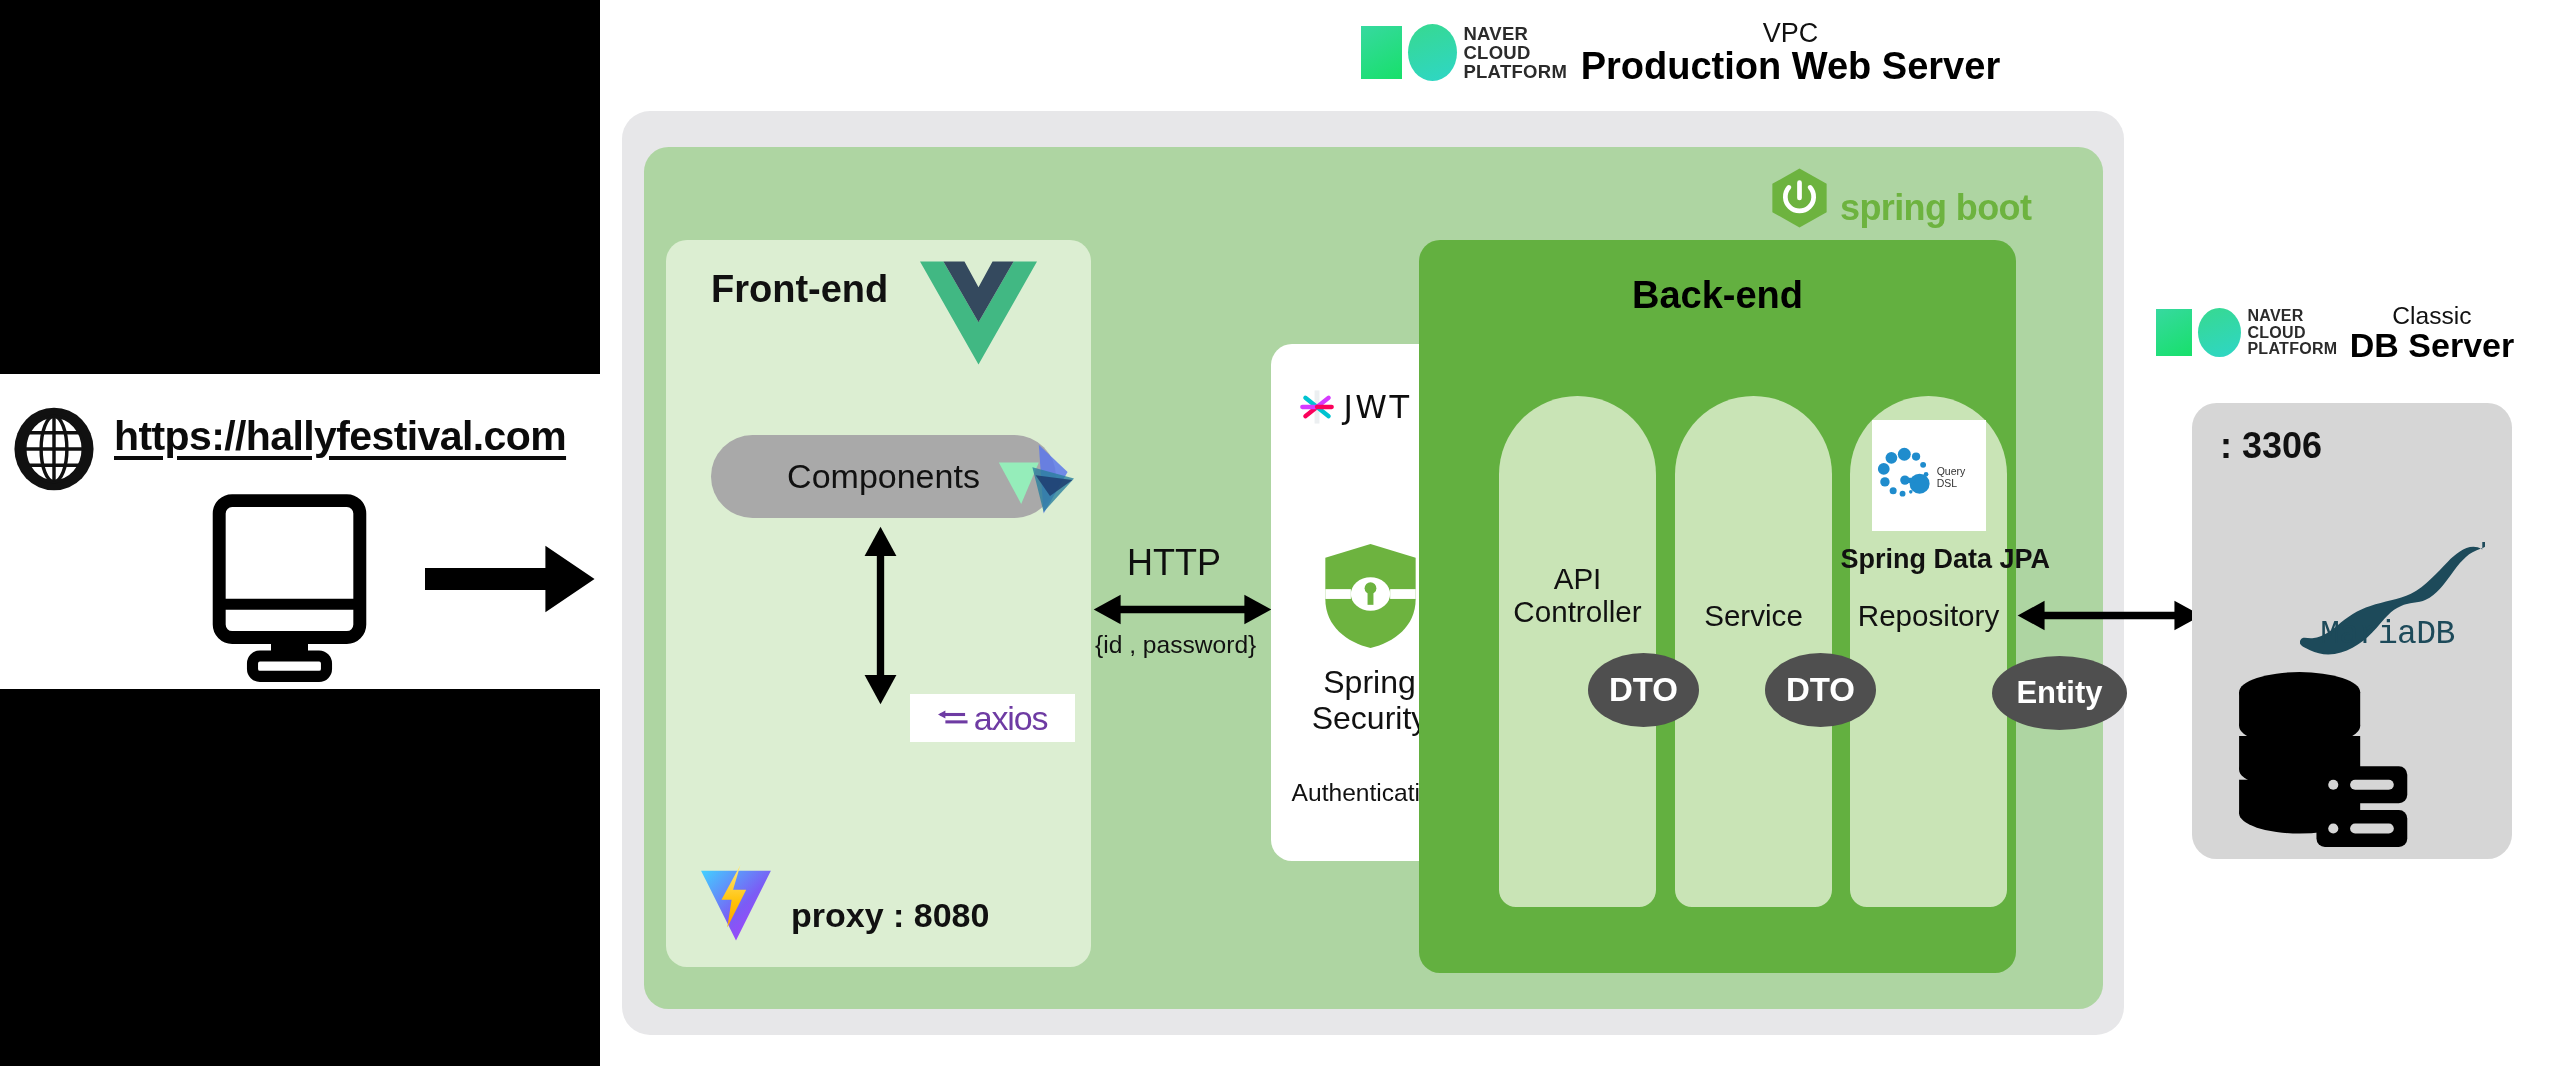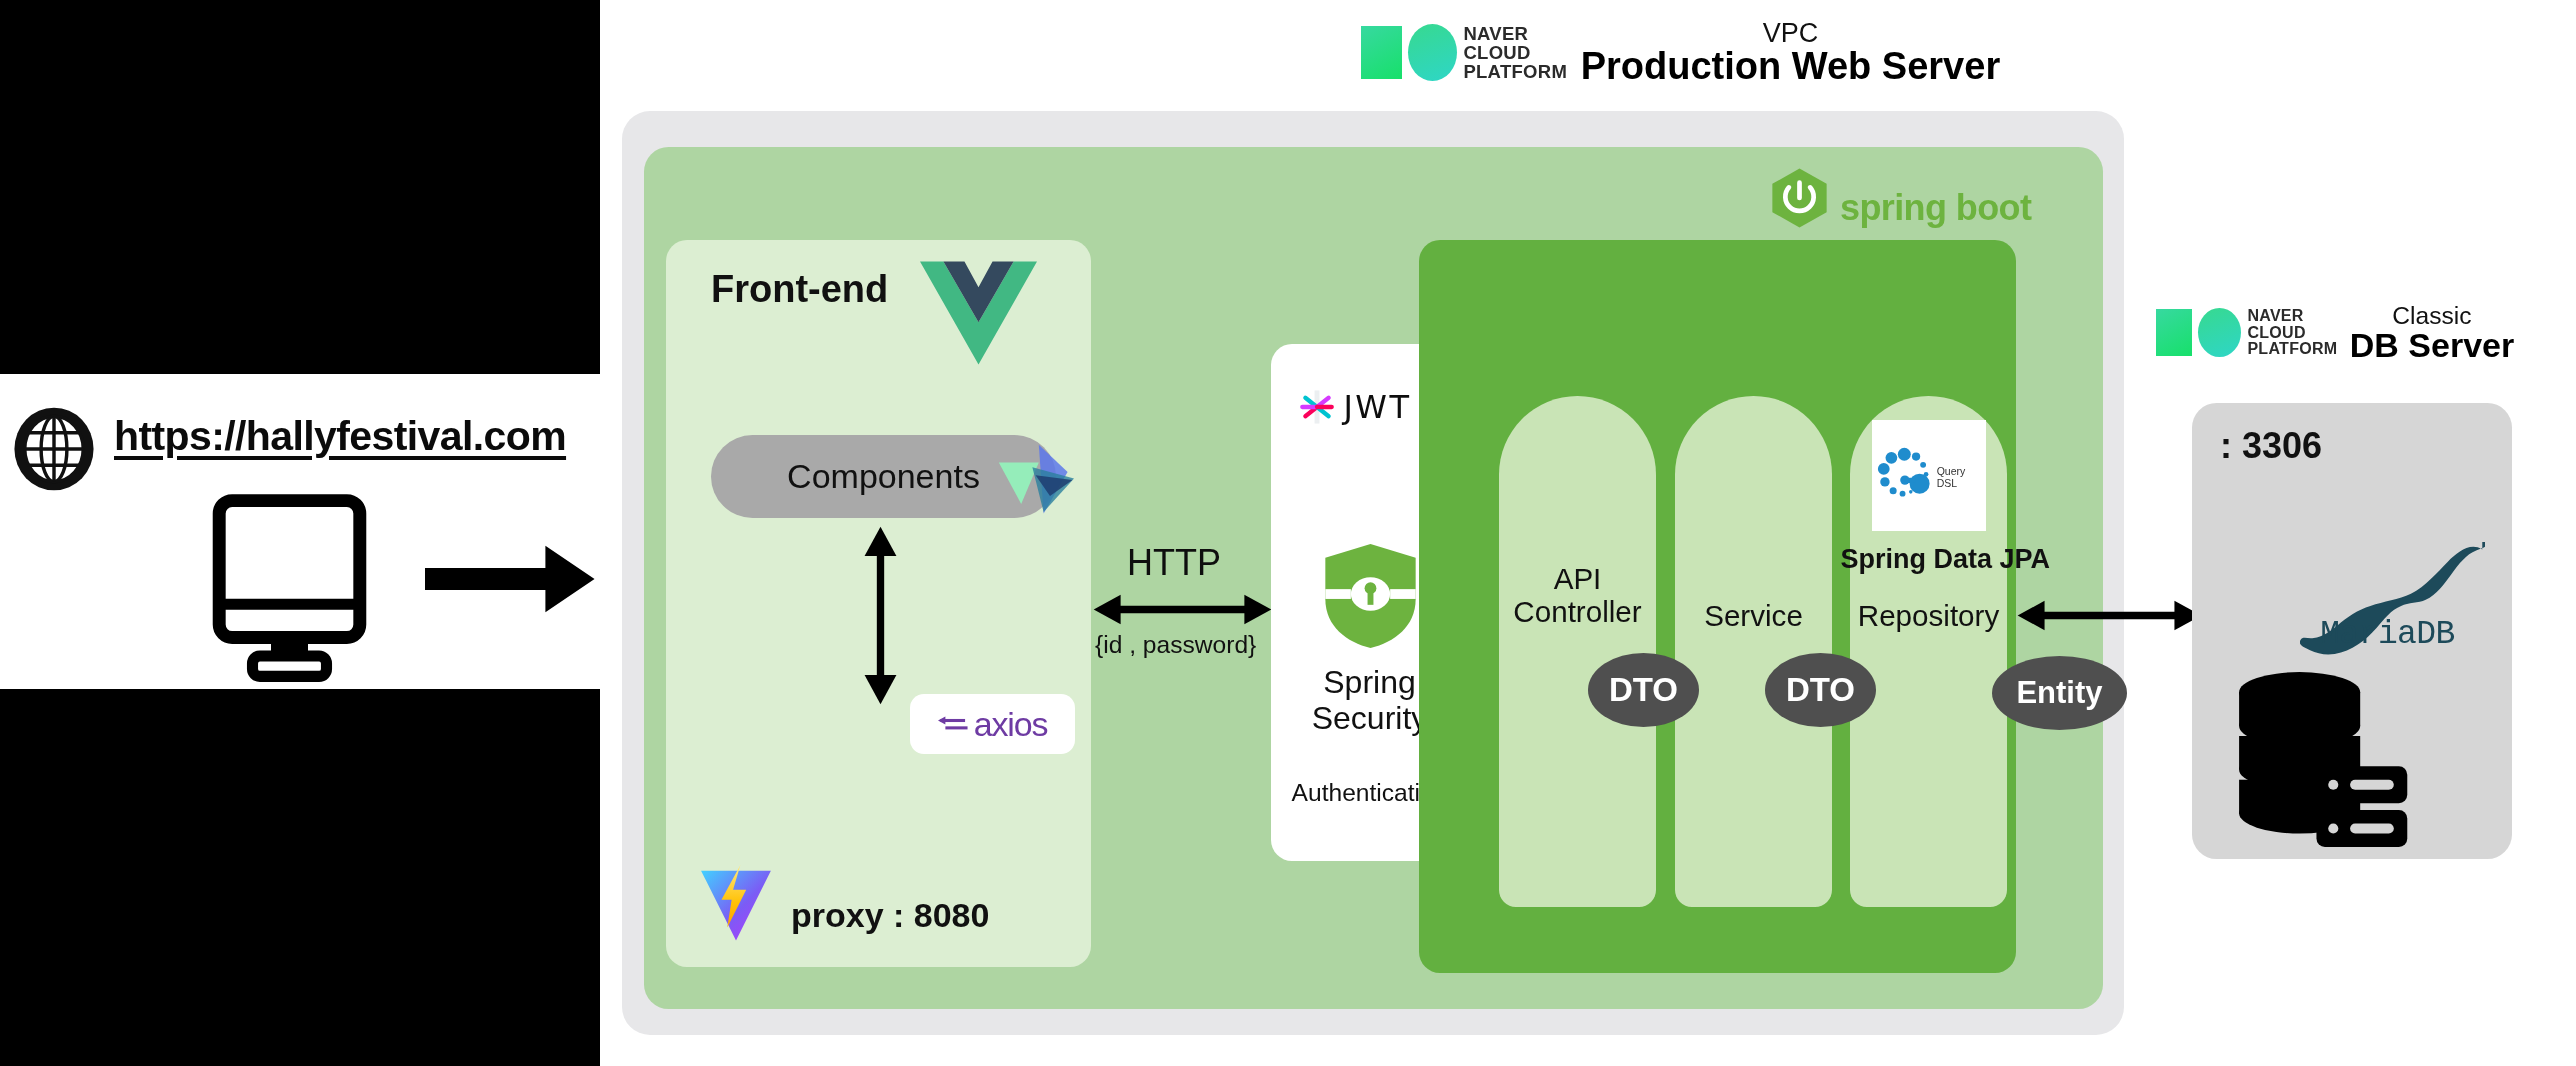--- a/index.html
+++ b/index.html
@@ -61,22 +61,22 @@
   .components-pill { position:absolute; left:711px; top:435px; width:345px; height:83px;
                      background:#a9a9a9; border-radius:42px; display:flex; align-items:center; justify-content:center; }
   .components-pill span { font-size:34px; color:#111; }
   .vuetify-logo { position:absolute; left:994px; top:440px; width:80px; height:80px; }
 
   .vertical-arrow { position:absolute; left:856px; top:526px; width:49px; height:179px; }
 
   .vuerouter-pill { position:absolute; left:717px; top:708px; width:336px; height:99px;
                     background:#4f4f4f; border-radius:49px; display:flex; align-items:center; justify-content:center; }
   .vuerouter-pill span { font-size:34px; font-weight:700; color:#d5ecc3; }
-  .axios-badge { position:absolute; left:910px; top:694px; width:165px; height:60px;
-                 background:#fff; display:flex; align-items:center; justify-content:center; gap:4px;border-radius:14px; }
+  .axios-badge { position:absolute; left:910px; top:694px; width:165px; height:48px;
+                 background:#fff; display:flex; align-items:center; justify-content:center; gap:4px; }
   .axios-badge .axios-word { font-size:34px; color:#6e3ba3; font-weight:400; letter-spacing:-1.2px; }
 
   .vite-logo { position:absolute; left:699px; top:862px; width:74px; height:80px; }
   .proxy-text { position:absolute; left:791px; top:896px; font-size:34px; font-weight:700; color:#111; }
 
   
   .http-label { position:absolute; left:1127px; top:542px; font-size:36px; font-weight:400; color:#0e0e0e; }
   .http-arrow { position:absolute; left:1093px; top:585px; width:179px; height:49px; }
   .http-payload { position:absolute; left:1095px; top:631px; font-size:24.6px; color:#111; }
 
@@ -275,20 +275,21 @@
     <circle cx="50" cy="47" r="6" fill="#6db33f"></circle>
     <rect x="47" y="50" width="6" height="14" fill="#6db33f"></rect>
   </svg>
   <div class="sec-title">
     <div>Spring</div>
     <div>Security</div>
   </div>
   <div class="sec-sub">Authentication</div>
 
   <div class="backend"></div>
+  <div class="be-title">Back-end</div>
 
   <div class="col col-1"></div>
   <div class="col col-2"></div>
   <div class="col col-3"></div>
 
   <div class="col-label col-label-1">
     <div>API</div>
     <div>Controller</div>
   </div>
   <div class="col-label col-label-2">Service</div>

